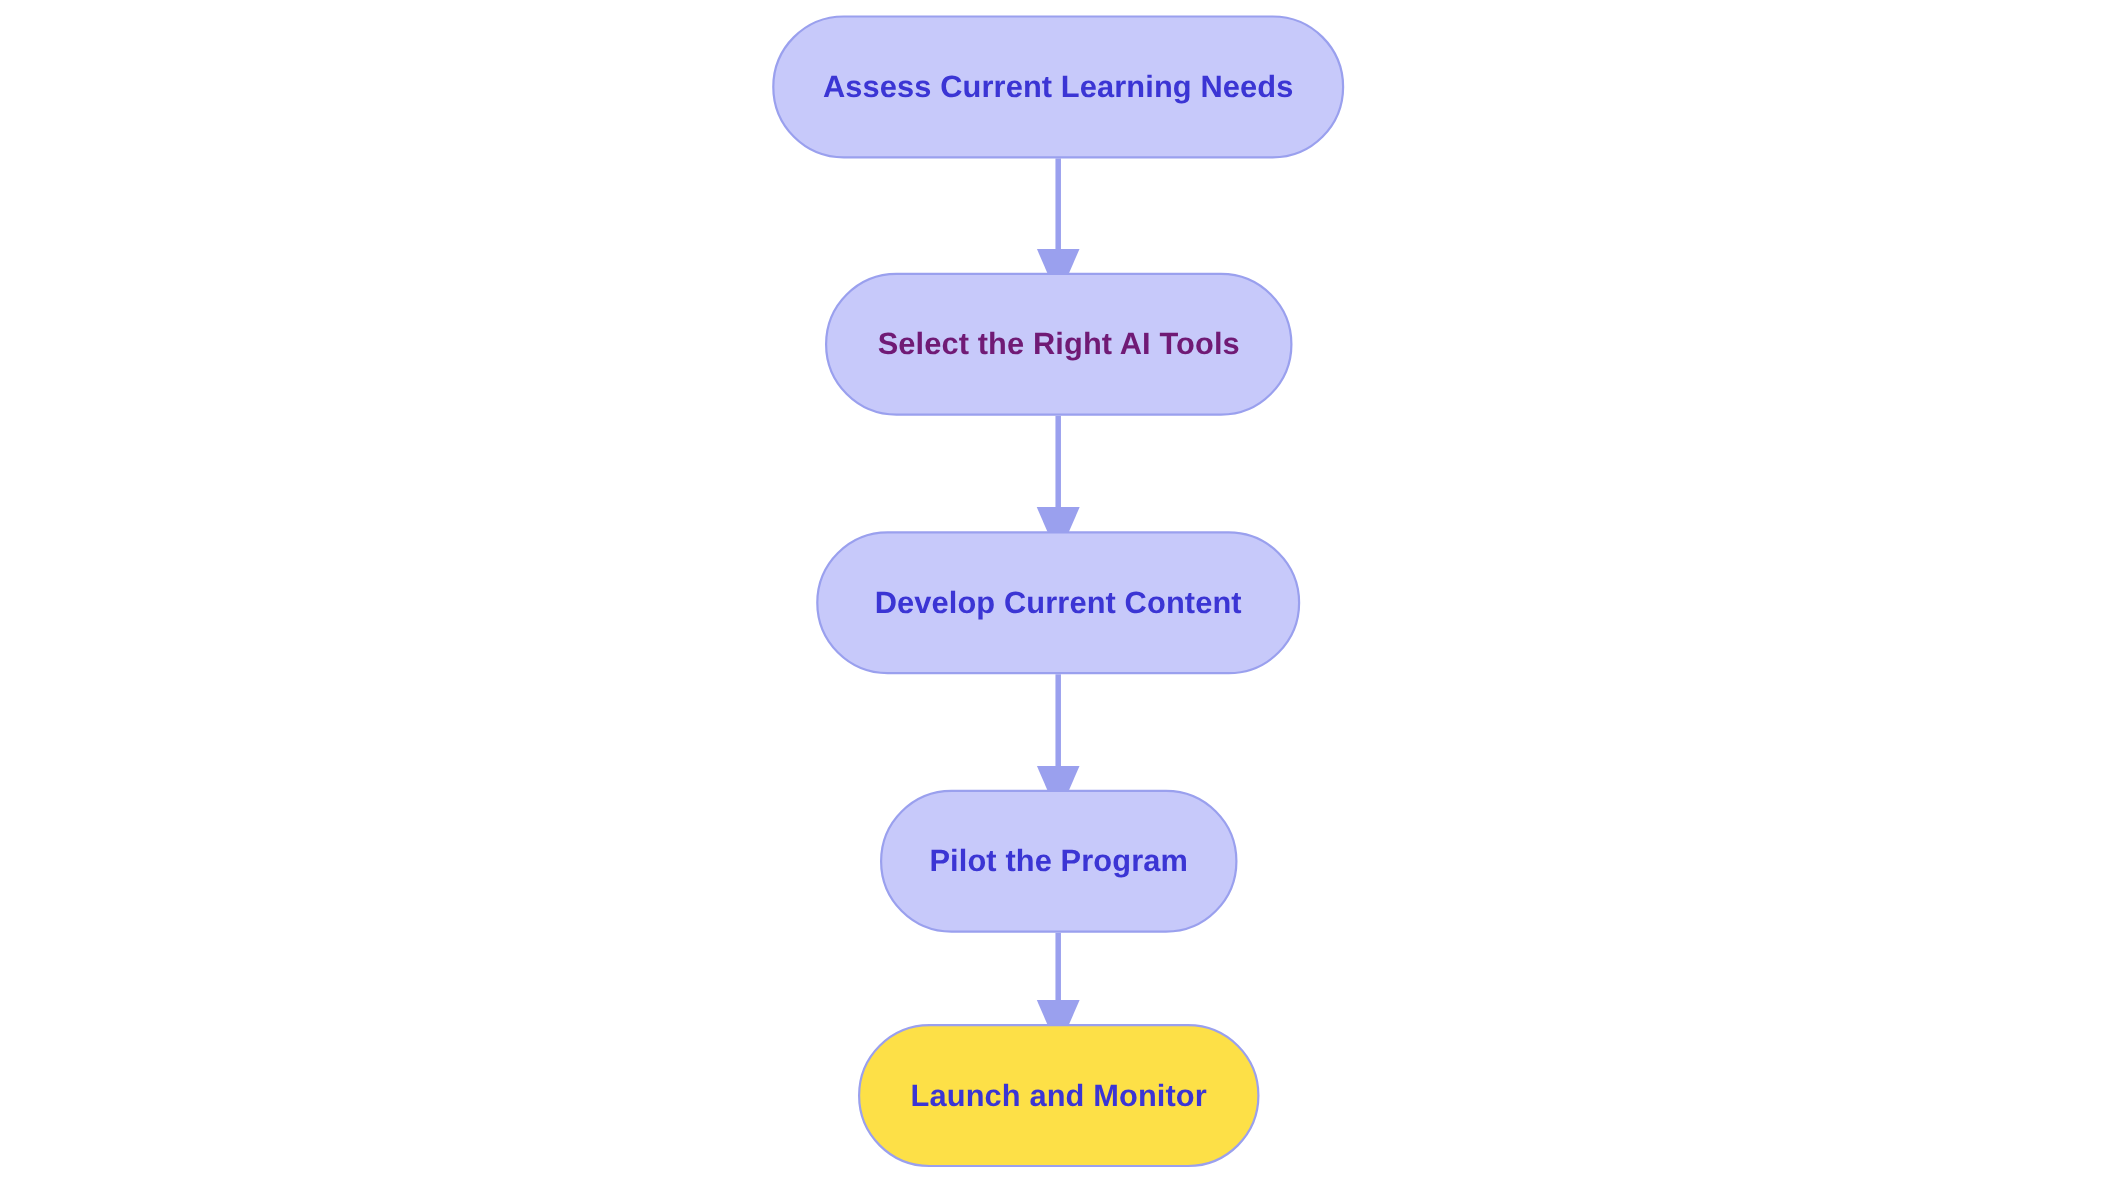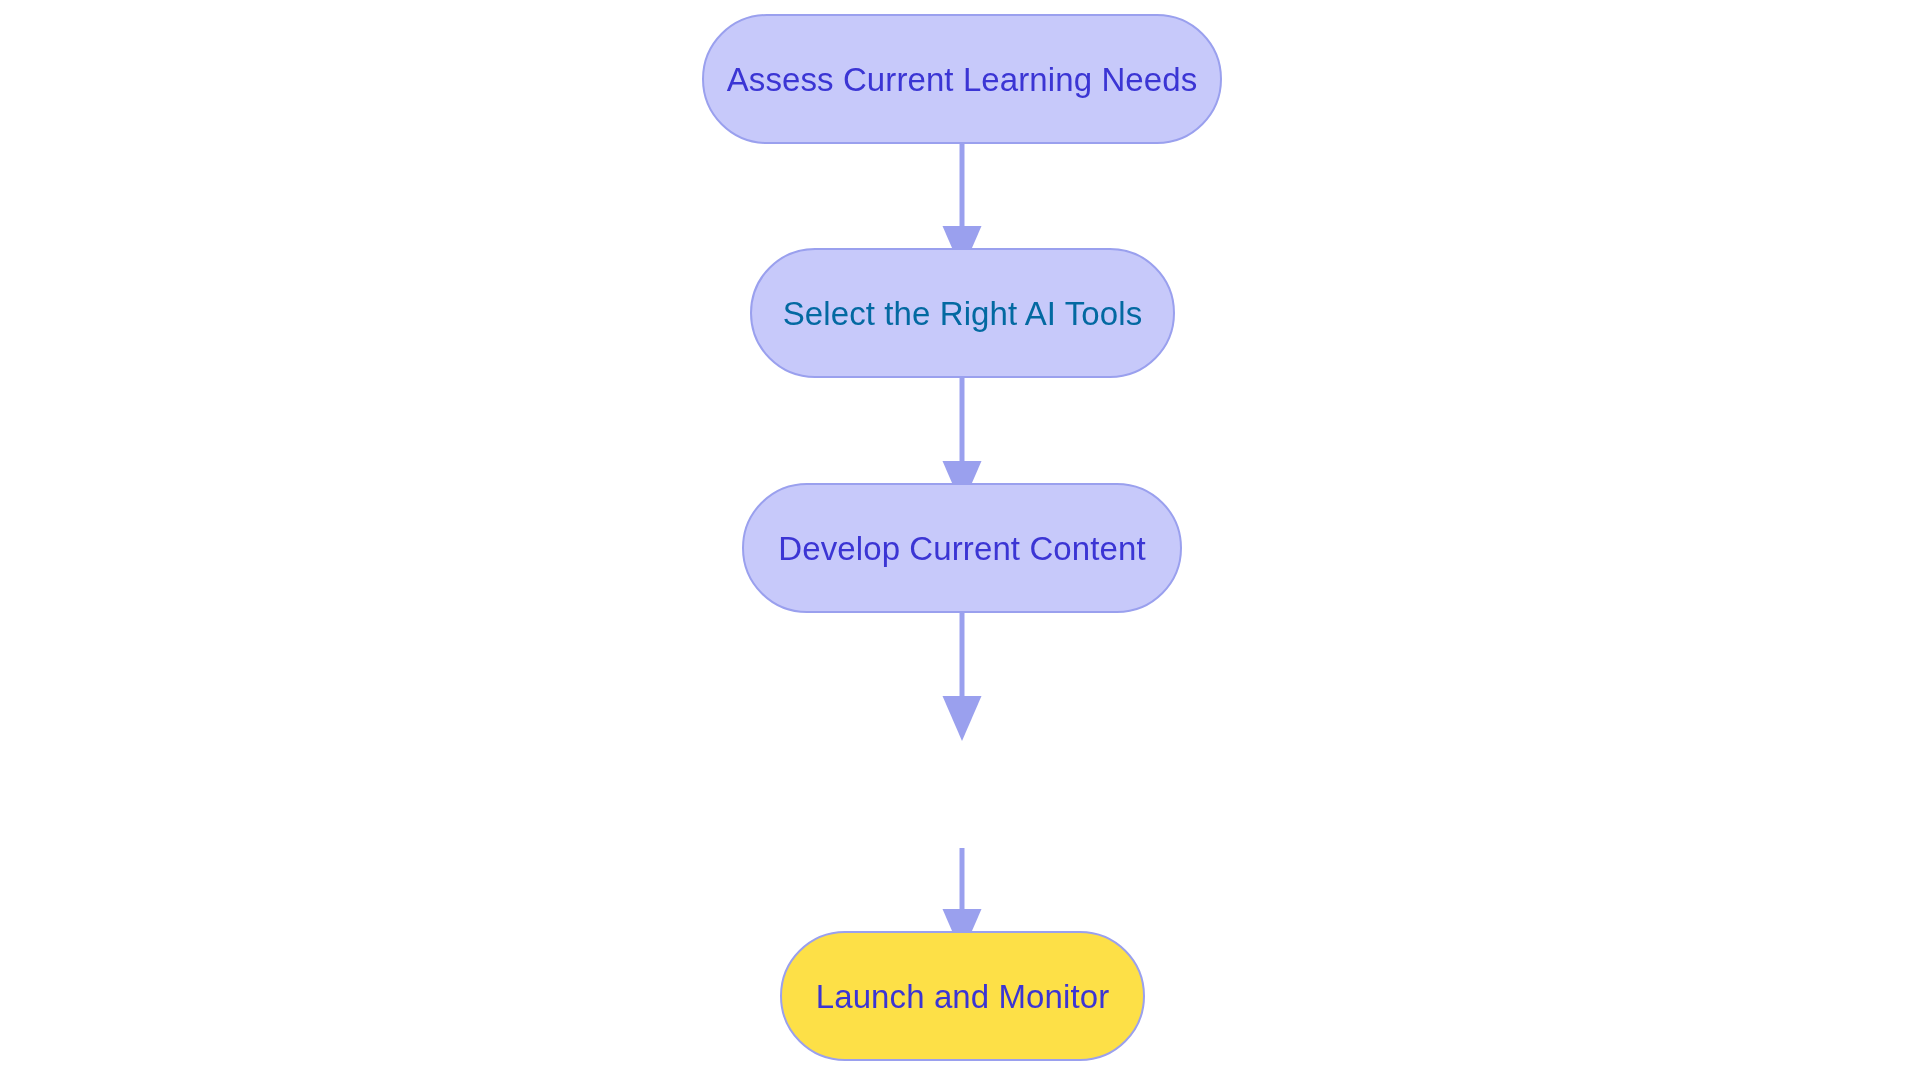--- a/index.html
+++ b/index.html
@@ -32,22 +32,22 @@
     box-sizing: border-box;
     display: flex;
     align-items: center;
     justify-content: center;
     height: 130px;
     border-radius: 65px;
     background: #c7c9fa;
     border: 2px solid #9aa0ee;
   }
   .node-label {
-    font-size: 33px;
-    font-weight: 400;
+    font-size: 28px;
+    font-weight: 700;
     letter-spacing: 0.1px;
     color: #3b35d4;
     white-space: nowrap;
     line-height: 1;
     user-select: none;
   }
 </style>
 </head>
 <body>
 
@@ -65,25 +65,28 @@
         <line x1="962" y1="613" x2="962" y2="717" stroke="#9aa0ee" stroke-width="5" marker-end="url(#arrowhead)"></line>
         <line x1="962" y1="848" x2="962" y2="930" stroke="#9aa0ee" stroke-width="5" marker-end="url(#arrowhead)"></line>
       </g>
   </svg>
 
   <div class="node" style="left: 702px; top: 14px; width: 520px; height: 130px; border-radius: 65px; background: rgb(199, 201, 250); border-color: rgb(154, 160, 238);">
     <span class="node-label" style="color: rgb(59, 53, 212);">Assess Current Learning Needs</span>
   </div>
 
   <div class="node" style="left: 750px; top: 248px; width: 425px; height: 130px; border-radius: 65px; background: rgb(199, 201, 250); border-color: rgb(154, 160, 238);">
-    <span class="node-label" style="color: #0369a1;">Select the Right AI Tools</span>
+    <span class="node-label" style="color: #701a75;">Select the Right AI Tools</span>
   </div>
 
   <div class="node" style="left: 742px; top: 483px; width: 440px; height: 130px; border-radius: 65px; background: rgb(199, 201, 250); border-color: rgb(154, 160, 238);">
     <span class="node-label" style="color: rgb(59, 53, 212);">Develop Current Content</span>
   </div>
 
+  <div class="node" style="left: 800px; top: 718px; width: 325px; height: 130px; border-radius: 65px; background: rgb(199, 201, 250); border-color: rgb(154, 160, 238);">
+    <span class="node-label" style="color: rgb(59, 53, 212);">Pilot the Program</span>
+  </div>
 
   <div class="node" style="left: 780px; top: 931px; width: 365px; height: 130px; border-radius: 65px; background: #fde047; border-color: rgb(154, 160, 238);">
     <span class="node-label" style="color: rgb(59, 53, 212);">Launch and Monitor</span>
   </div>
 
 </div>
 
 </body></html>

